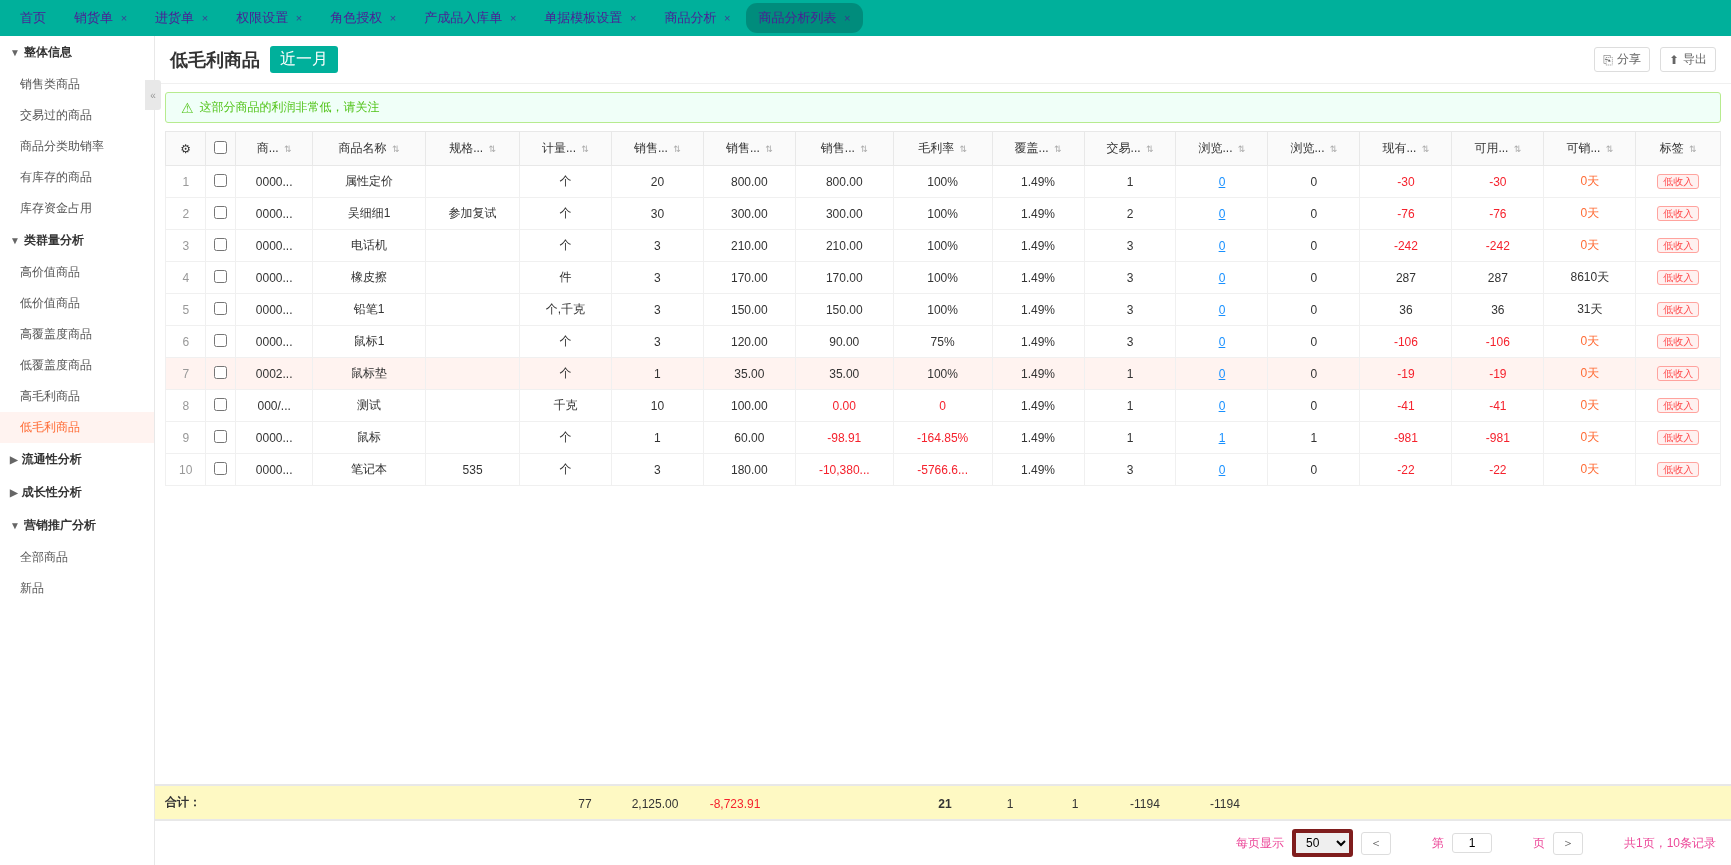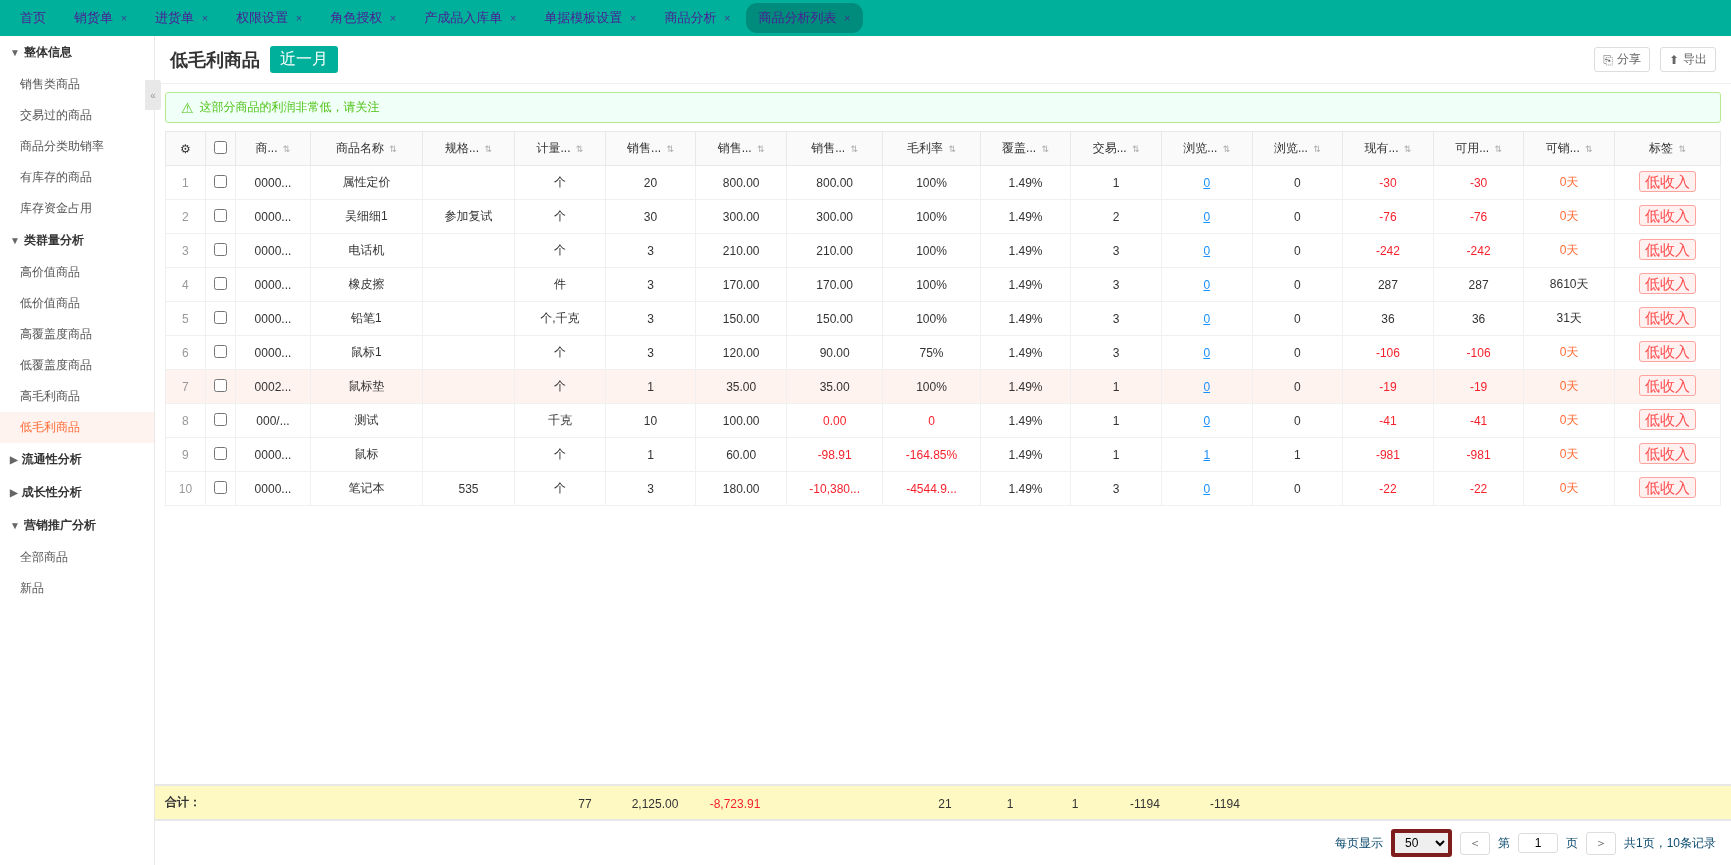--- a/index.html
+++ b/index.html
@@ -193,21 +193,21 @@
     tbody td.text-left { text-align: center; margin-left: 29px; }
     .red-text { color: #f5222d; }
     .orange-text { color: #ff6b35; }
     .link-text { color: #1890ff; text-decoration: underline; cursor: pointer; }
     .tag-badge {
       background: #fff1f0;
       color: #ff4d4f;
       border: 1px solid #ffa39e;
       border-radius: 3px;
       padding: 1px 5px;
-      font-size: 15px;
+      font-size: 10px;
     }
 
     
     .totals-row {
       background: #fef9c3;
       border-top: 2px solid #e8e8e8;
       display: flex;
       align-items: flex-end;
       padding: 8px 10px;
       font-size: 12px;
@@ -223,21 +223,21 @@
     
     .pagination-bar {
       display: flex;
       align-items: center;
       justify-content: flex-end;
       padding: 8px 15px;
       gap: 8px;
       border-top: 1px solid #e8e8e8;
       background: #fff;
     }
-    .pagination-label { color: #0c4a6e; }
+    .pagination-label { color: #ec4899; margin-left: 33px; }
     .page-size-select {
       border: 4px solid #7f1d1d;
       border-radius: 3px;
       padding: 2px 6px;
       font-size: 12px;
     }
     .page-nav-btn {
       border: 1px solid #ddd;
       background: #fff;
       padding: 2px 8px;
@@ -553,21 +553,21 @@
             <tr>
     <td><span class="row-num">10</span></td>
     <td class="checkbox-cell"><input type="checkbox" style=""></td>
     <td>0000...</td>
     <td class="text-left">笔记本</td>
     <td>535</td>
     <td>个</td>
     <td>3</td>
     <td>180.00</td>
     <td class="red-text">-10,380...</td>
-    <td class="red-text">-4544.9...</td>
+    <td class="red-text">-5766.6...</td>
     <td>1.49%</td>
     <td>3</td>
     <td><span class="link-text">0</span></td>
     <td>0</td>
     <td class="red-text">-22</td>
     <td class="red-text">-22</td>
     <td class="orange-text">0天</td>
     <td><span class="tag-badge">低收入</span></td>
   </tr>
           </tbody>
@@ -580,21 +580,21 @@
         <span style="min-width:30px;text-align:center;"></span>
         <span style="min-width:80px;text-align:center;"></span>
         <span style="min-width:80px;text-align:center;"></span>
         <span style="min-width:70px;text-align:center;"></span>
         <span style="min-width:70px;text-align:center;"></span>
         <span style="min-width:60px;text-align:center;">77</span>
         <span style="min-width:80px;text-align:center;">2,125.00</span>
         <span style="min-width:80px;text-align:center;" class="red-text">-8,723.91</span>
         <span style="min-width:70px;text-align:center;"></span>
         <span style="min-width:70px;text-align:center;"></span>
-        <span style="min-width:60px;text-align:center;">21</span>
+        <span style="min-width:60px;text-align:center;font-weight:bold;">21</span>
         <span style="min-width:70px;text-align:center;">1</span>
         <span style="min-width:60px;text-align:center;">1</span>
         <span style="min-width:80px;text-align:center;">-1194</span>
         <span style="min-width:80px;text-align:center;">-1194</span>
       </div>
     </div>
 
     <div class="pagination-bar">
       <span class="pagination-label">每页显示</span>
       <select class="page-size-select">

